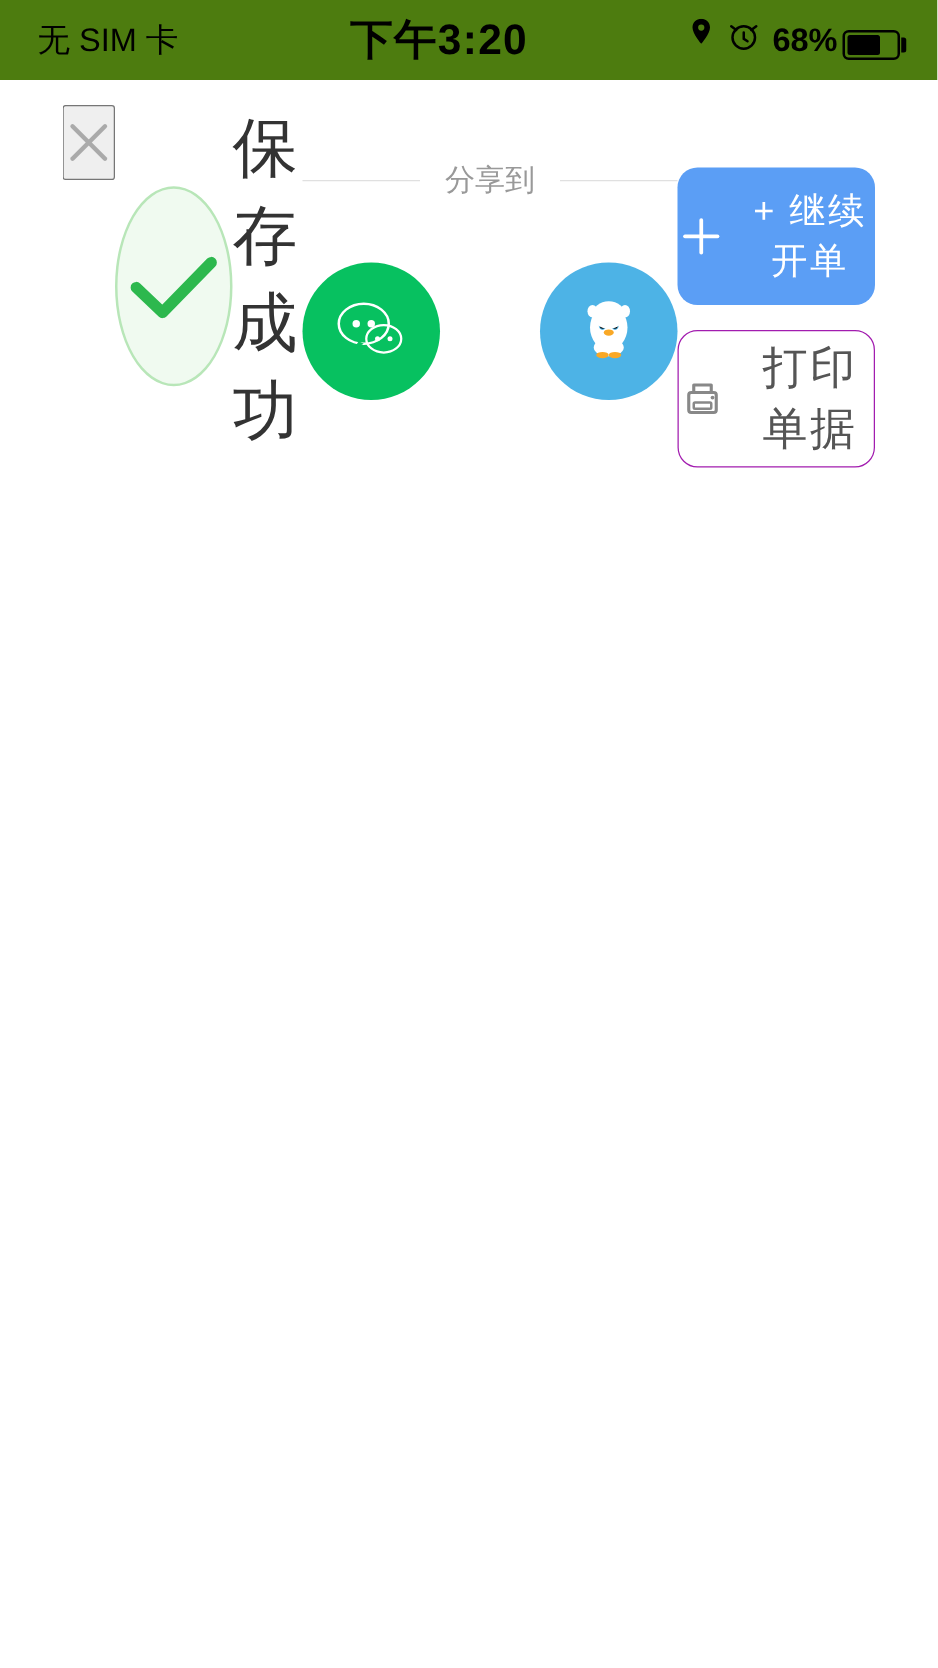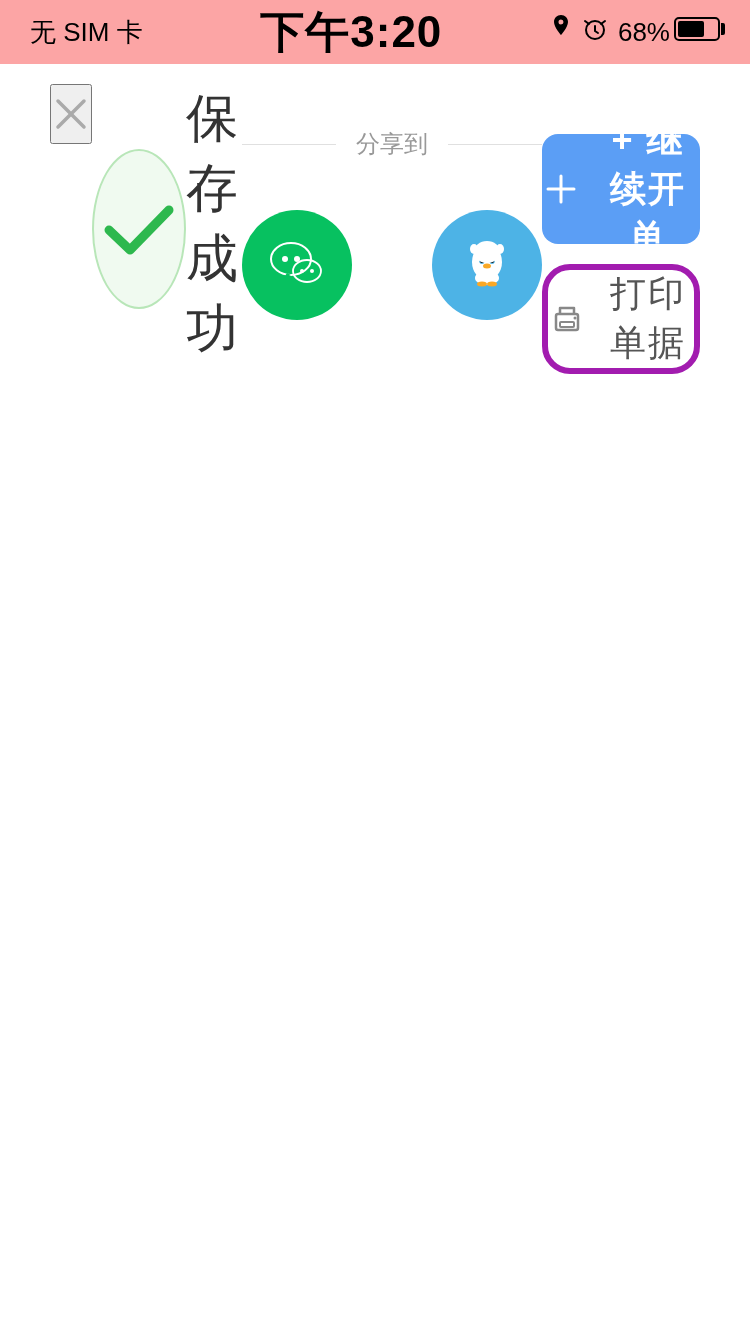--- a/index.html
+++ b/index.html
@@ -11,51 +11,52 @@
       background: #ffffff;
       font-family: -apple-system, "PingFang SC", "Helvetica Neue", Arial, sans-serif;
       position: relative;
       overflow-x: hidden;
     }
 
     
     .status-bar {
       width: 100%;
       height: 64px;
-      background: #fca5a5;
+      background: #4d7c0f;
       display: flex;
       align-items: center;
       justify-content: space-between;
       padding: 0 30px;
     }
     .status-bar-left {
       display: flex;
       align-items: center;
       gap: 10px;
       font-size: 26px;
       color: #000;
       font-weight: 500;
     }
     .status-bar-center {
-      font-size: 44px;
+      font-size: 34px;
       font-weight: 600;
       color: #000;
       letter-spacing: 1px;
     }
     .status-bar-right {
       display: flex;
       align-items: center;
       gap: 10px;
       font-size: 26px;
       color: #000;
     }
     .battery-icon {
       display: flex;
-      align-items: flex-start;
+      align-items: flex-end;
       gap: 4px;
+      font-weight: bold;
     }
     .battery-percent { font-size: 26px; }
     .battery-shape {
       width: 46px;
       height: 24px;
       border: 2px solid #000;
       border-radius: 5px;
       position: relative;
       display: flex;
       align-items: center;
@@ -186,32 +187,32 @@
       width: 100%;
       height: 110px;
       background: #5b9ef5;
       border: none;
       border-radius: 16px;
       display: flex;
       align-items: center;
       justify-content: center;
       gap: 16px;
       cursor: pointer;
-      font-size: 36px;
+      font-size: 29px;
       color: #ffffff;
-      font-weight: 700;
+      font-weight: 400;
       letter-spacing: 2px;
     }
 
     .btn-secondary {
       width: 100%;
       height: 110px;
       background: #ffffff;
-      border: 6px solid #a21caf;
-      border-radius: 28px;
+      border: 1px solid #a21caf;
+      border-radius: 16px;
       display: flex;
       align-items: center;
       justify-content: center;
       gap: 16px;
       cursor: pointer;
       font-size: 36px;
       color: #555555;
       font-weight: 400;
       letter-spacing: 2px;
     }

